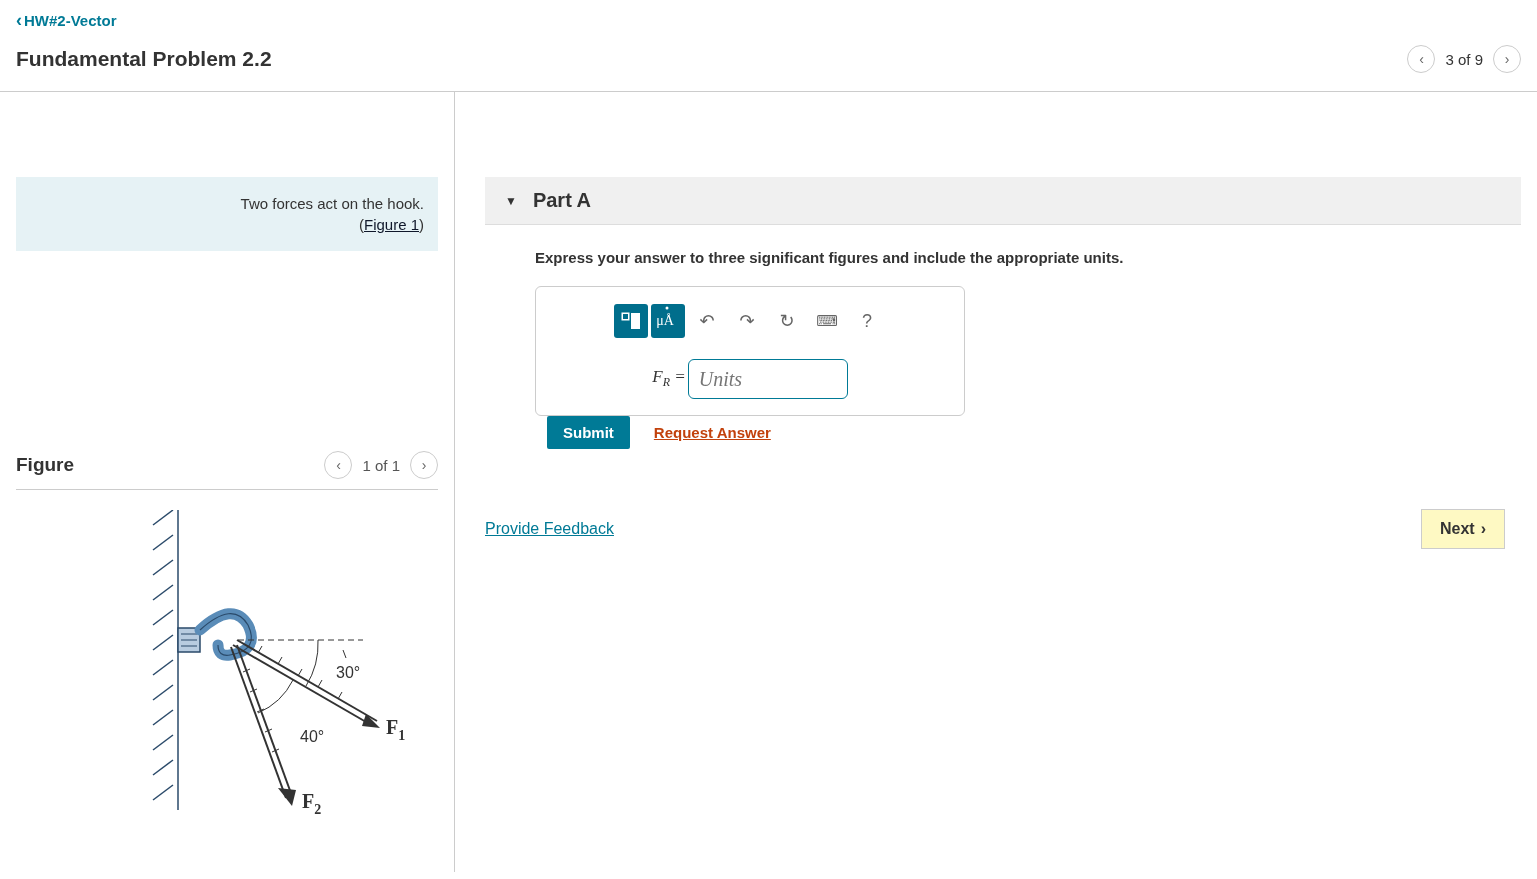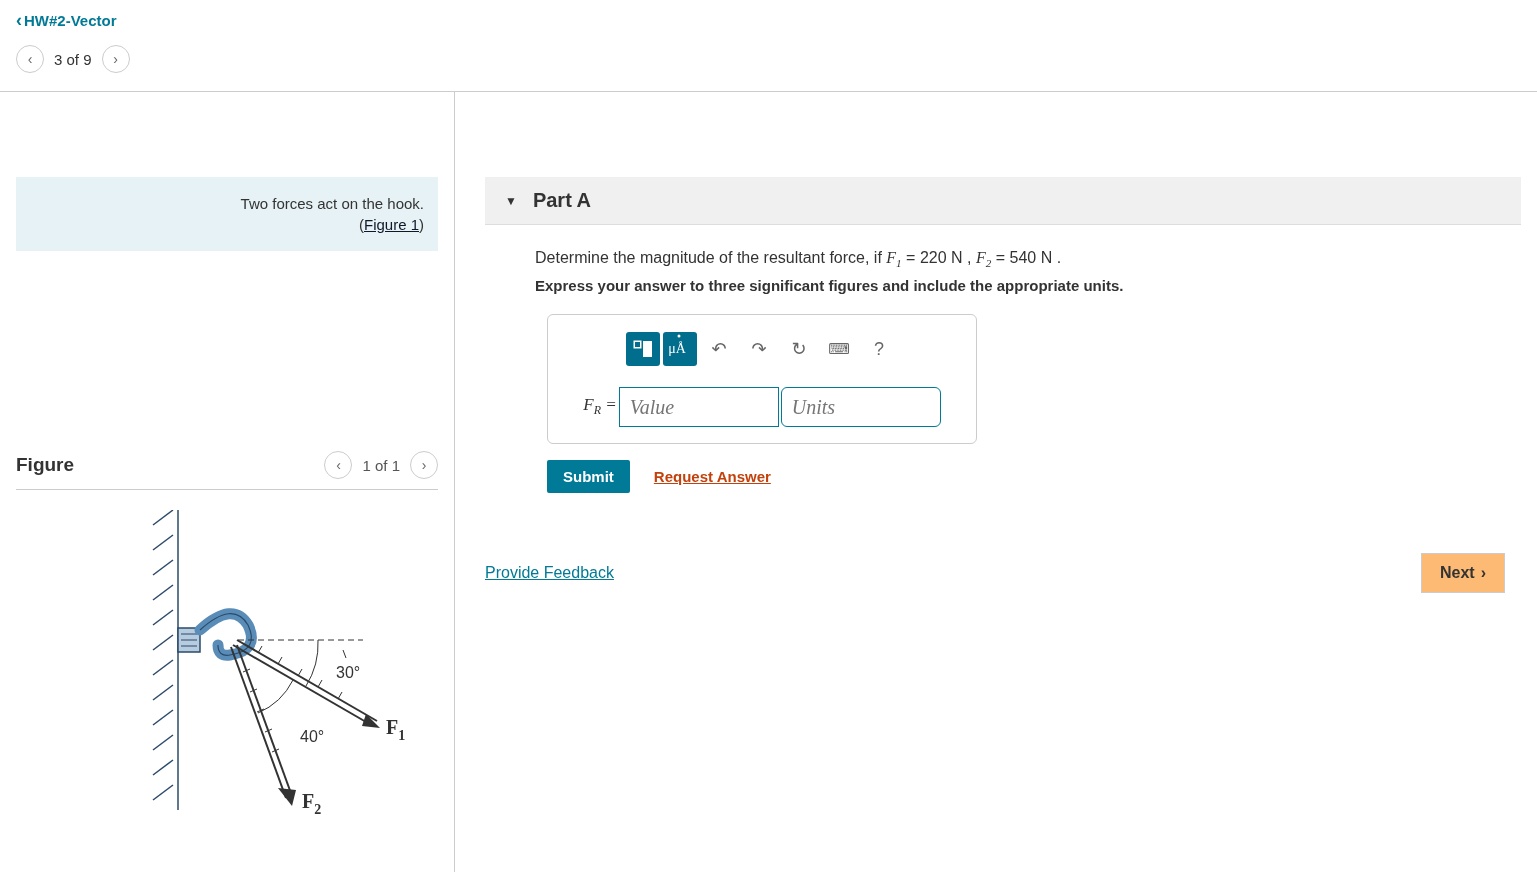--- a/index.html
+++ b/index.html
@@ -19,49 +19,50 @@
 .figure-title { font-size: 19px; font-weight: bold; color: #333; }
 .figure-nav { display: flex; align-items: center; gap: 10px; font-size: 15px; color: #555; }
 .figure-img { margin-top: 20px; padding-left: 70px; }
 .right-col { flex: 1; padding: 85px 16px 16px 30px; }
 .part-header { background: #F0F0F0; border-bottom: 1px solid #ddd; display: flex; align-items: center; padding: 12px 20px; gap: 16px; }
 .part-header .tri { color: #333; font-size: 12px; }
 .part-header .label { font-weight: bold; font-size: 20px; }
 .part-body { padding: 24px 20px 0 50px; }
 .question-text { font-size: 16px; color: #333; margin-bottom: 8px; }
 .instruction { font-weight: bold; font-size: 15px; margin-bottom: 20px; }
-.answer-box { border: 1px solid #ccc; border-radius: 6px; padding: 16px 14px; display: inline-block; min-width: 430px; margin-left: 12px; }
+.answer-box { border: 1px solid #ccc; border-radius: 6px; padding: 16px 14px; display: inline-block; min-width: 430px; }
 .toolbar { display: flex; align-items: center; gap: 2px; margin-bottom: 20px; justify-content: center; }
 .tool-btn { width: 38px; height: 36px; display: flex; align-items: center; justify-content: center; cursor: pointer; font-size: 18px; color: #666; border-radius: 3px; }
 .tool-btn.blue { background: #006E8C; color: #fff; width: 34px; height: 34px; margin-right: 1px; font-size: 14px;}
 .answer-row { display: flex; align-items: center; gap: 2px; justify-content: center; }
 .fr-label { font-style: italic; font-family: 'Times New Roman', serif; font-size: 17px; }
 .fr-label sub { font-size: 12px; font-style: italic; }
 .input-box { border: 1px solid #007A96; padding: 6px 10px; font-size: 20px; font-style: italic; font-family: 'Times New Roman', serif; color: #888; width: 160px; height: 40px; background: #fff; }
 .input-box.units { width: 160px; border-radius: 6px; }
-.action-row { margin-top: 16px; display: flex; align-items: center; gap: 24px; padding-left: 12px; }
+.action-row { margin-top: 0; display: flex; align-items: center; gap: 24px; padding-left: 12px; }
 .submit-btn { background: #007A96; color: #fff; border: none; padding: 8px 16px; font-size: 15px; font-weight: bold; cursor: pointer; border-radius: 2px; }
 .request-link { color: #c2410c; font-weight: bold; text-decoration: underline; font-size: 15px; cursor: pointer; }
 .footer-row { display: flex; justify-content: space-between; align-items: center; margin-top: 60px; padding-right: 16px; }
 .feedback-link { color: #007A96; text-decoration: underline; font-size: 16px; cursor: pointer; }
-.next-btn { background: #fdba74; border: 1px solid #ccc; padding: 10px 18px; font-size: 16px; font-weight: bold; color: #333; cursor: pointer; display: flex; align-items: center; gap: 6px; }
+.next-btn { background: #fef9c3; border: 1px solid #ccc; padding: 10px 18px; font-size: 16px; font-weight: bold; color: #333; cursor: pointer; display: flex; align-items: center; gap: 6px; }
 sub { vertical-align: sub; font-size: 0.7em; }
 .serif-i { font-family: 'Times New Roman', serif; font-style: italic; }
 </style>
 </head>
 <body>
 
 <div class="top-bar">
   <a class="breadcrumb">
     <span class="chev">‹</span>
     <span>HW#2-Vector</span>
   </a>
 </div>
 
 <div class="header-row">
+  <div class="problem-title">Fundamental Problem 2.2</div>
   <div class="nav-counter">
     <div class="circle-btn">‹</div>
     <span>3 of 9</span>
     <div class="circle-btn">›</div>
   </div>
 </div>
 
 <div class="main">
   <div class="left-col">
     <div class="intro-box">
@@ -146,23 +147,20 @@
     </div>
   </div>
 
   <div class="right-col">
     <div class="part-header">
       <span class="tri">▼</span>
       <span class="label">Part A</span>
     </div>
 
     <div class="part-body">
-      <div class="question-text">
-        <span>Determine the magnitude of the resultant force, if </span><span class="serif-i"><span>F</span><sub>1</sub></span><span> = 220 N</span><span> , </span><span class="serif-i"><span>F</span><sub>2</sub></span><span> = 540 N</span><span> .</span>
-      </div>
       <div class="instruction">Express your answer to three significant figures and include the appropriate units.</div>
 
       <div class="answer-box">
         <div class="toolbar">
           <div class="tool-btn blue">
             <svg width="22" height="20">
                 <rect x="2" y="2" width="7" height="7" fill="#fff" stroke="#fff" stroke-width="1"></rect>
                 <rect x="11" y="2" width="9" height="16" fill="#fff"></rect>
                 <rect x="3" y="3" width="5" height="5" fill="#006E8C"></rect>
               </svg>
@@ -176,21 +174,20 @@
           <div class="tool-btn">↶</div>
           <div class="tool-btn">↷</div>
           <div class="tool-btn">↻</div>
           <div class="tool-btn" style="font-size:15px;">⌨</div>
           <div class="tool-btn">?</div>
         </div>
         <div class="answer-row">
           <span class="fr-label">
             <span>F</span><sub>R</sub><span> = </span>
           </span>
-          <input class="input-box" placeholder="Value" style="">
           <input class="input-box units" placeholder="Units" style="">
         </div>
       </div>
 
       <div class="action-row">
         <button class="submit-btn">Submit</button>
         <a class="request-link">Request Answer</a>
       </div>
     </div>
 

